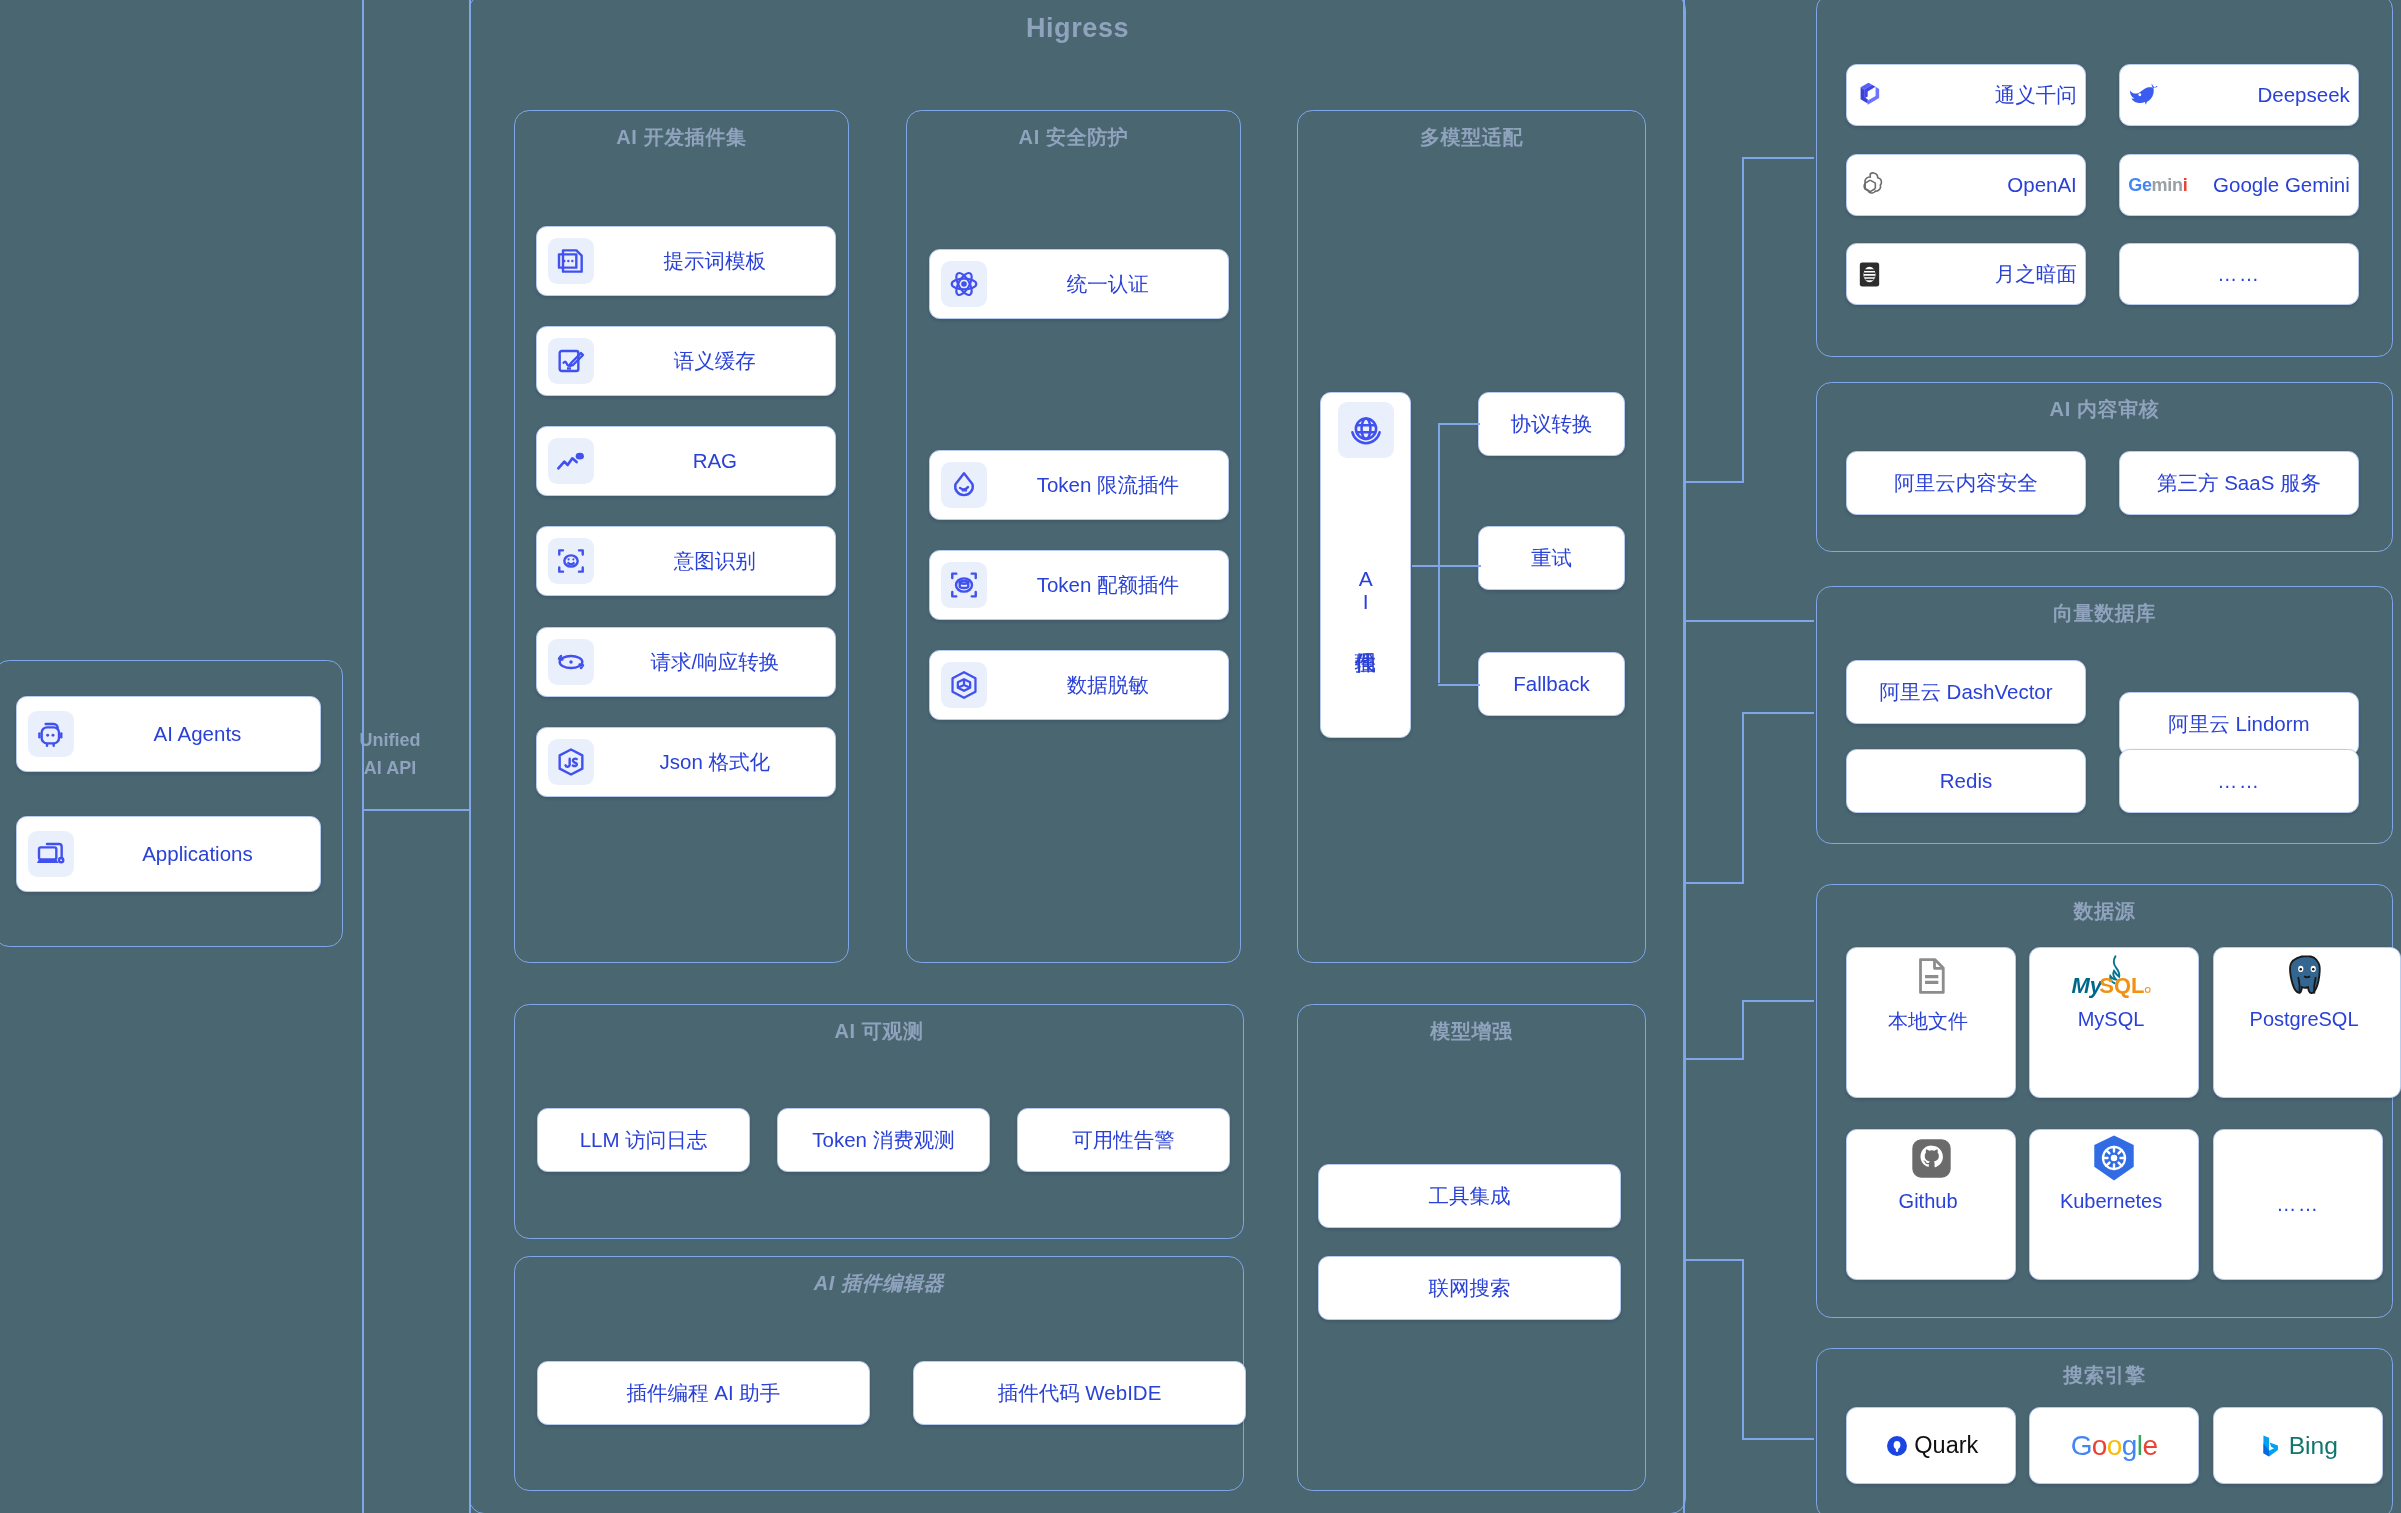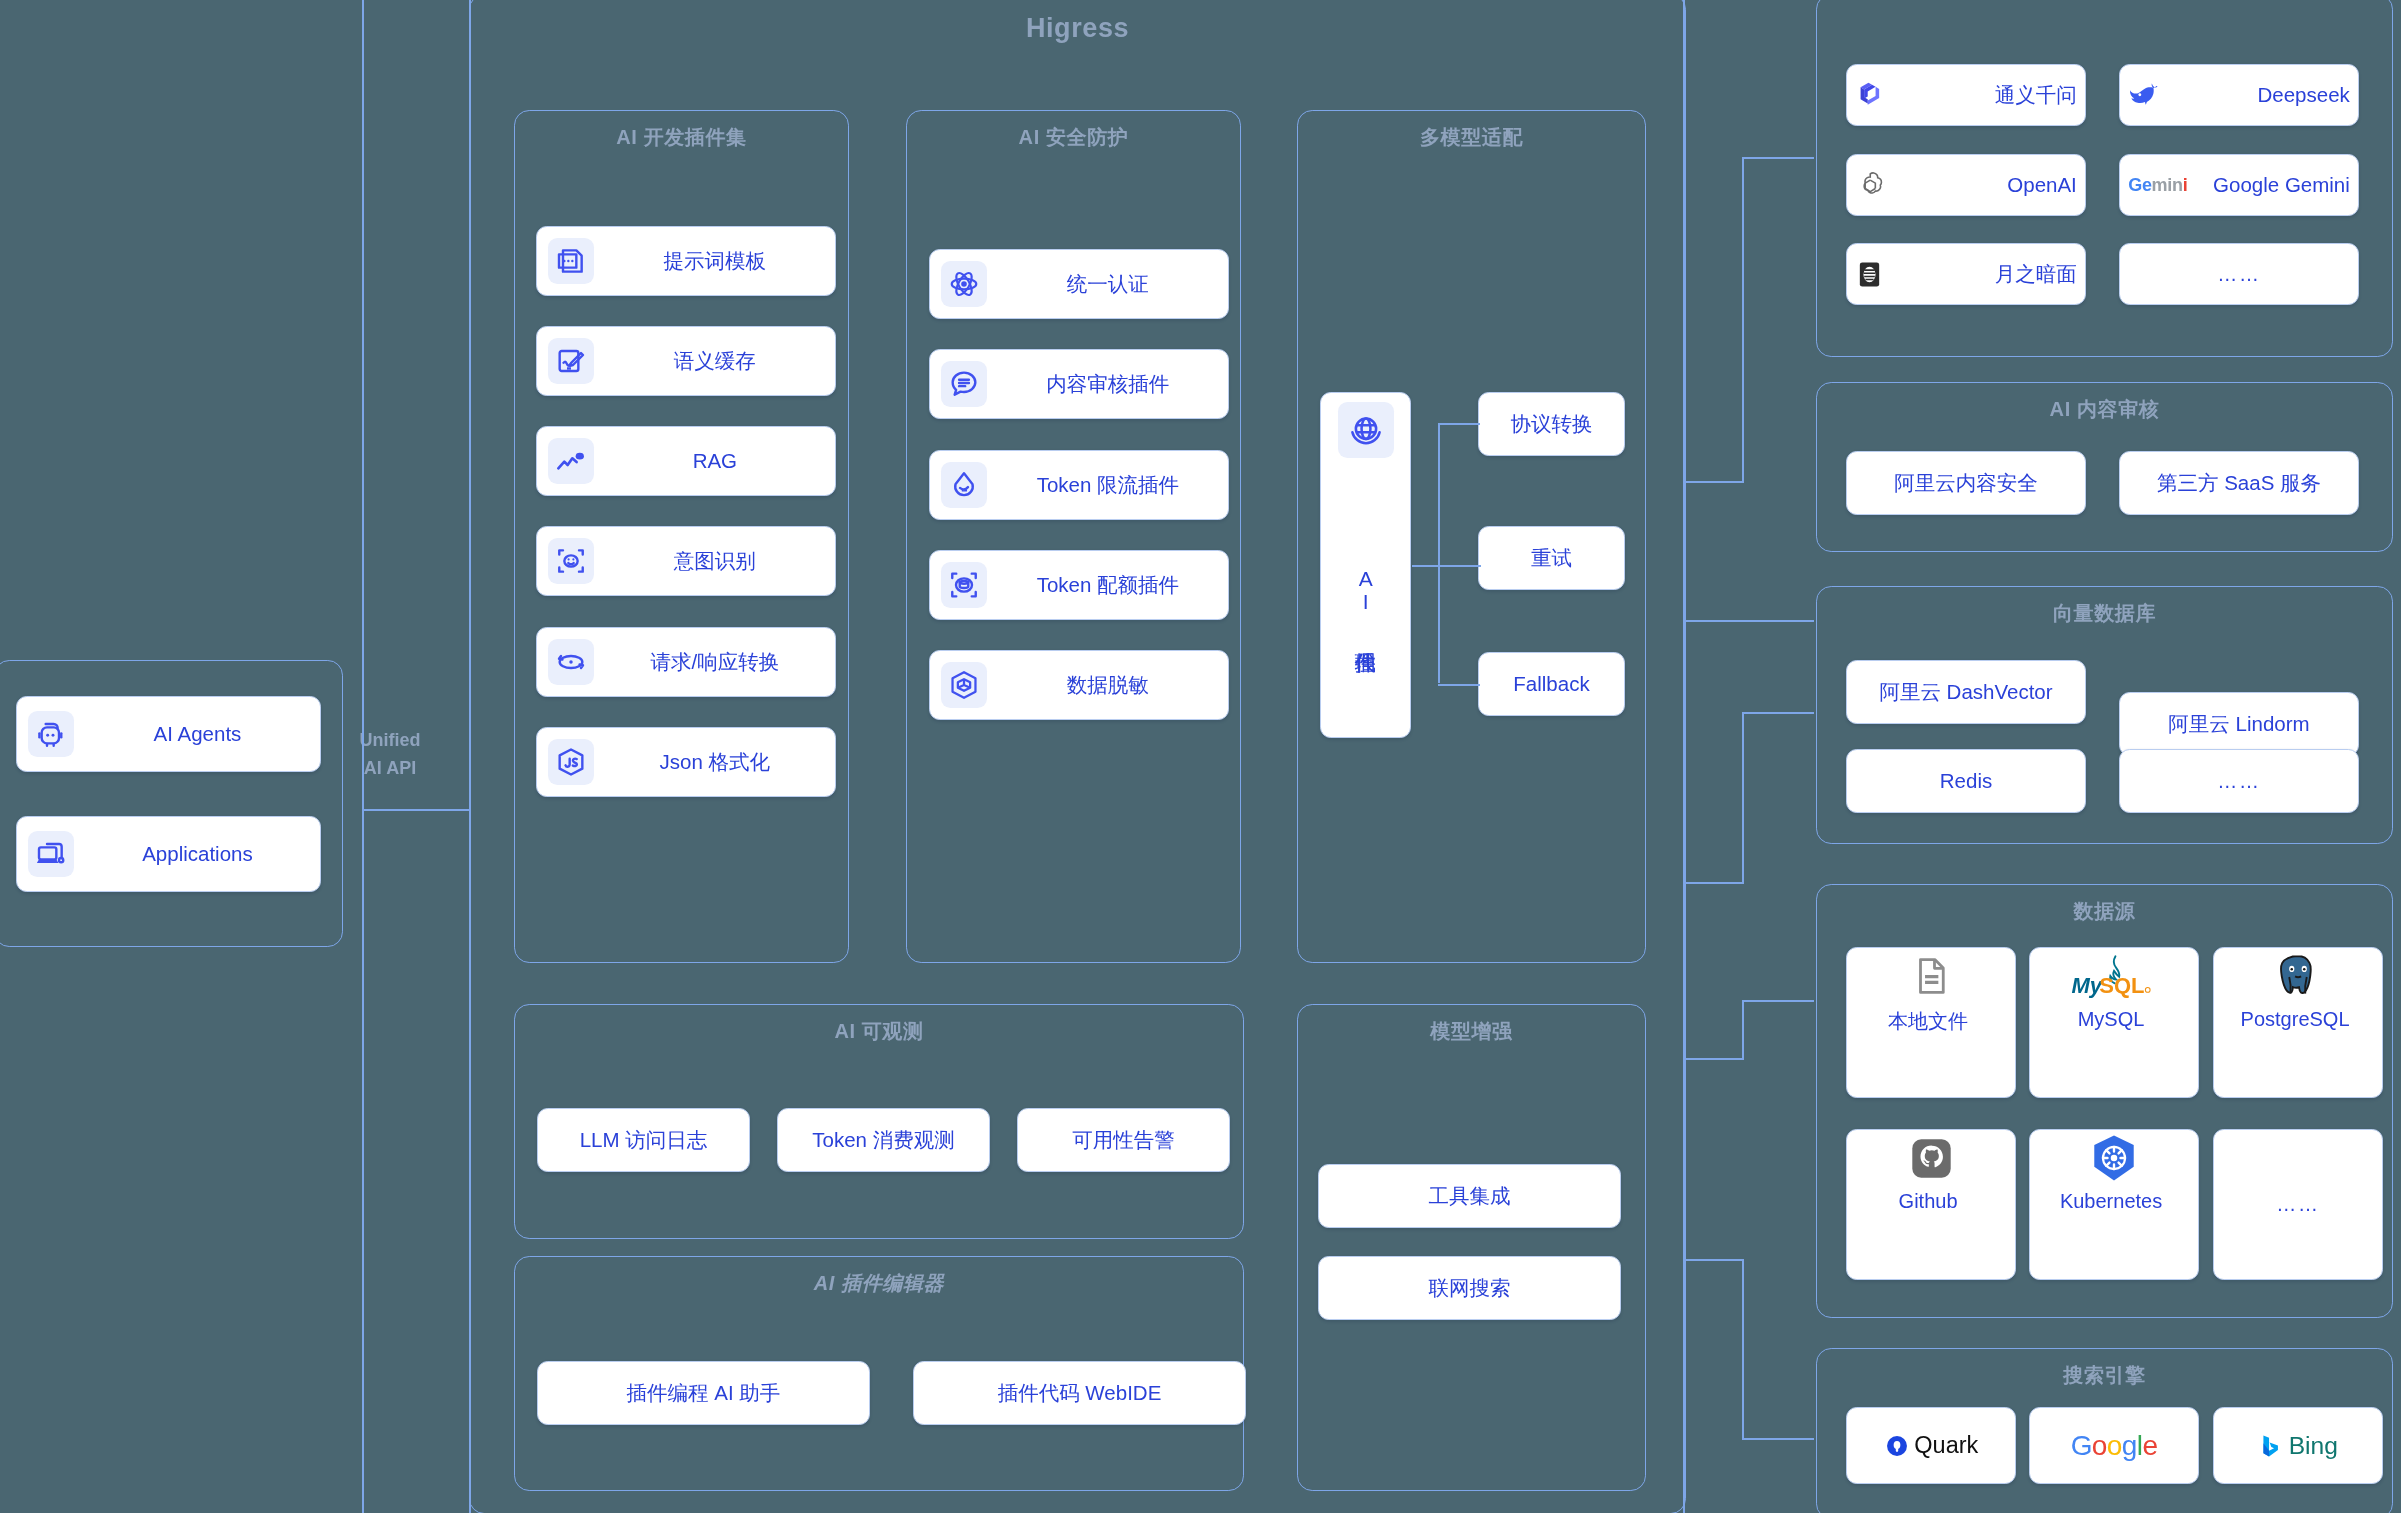--- a/index.html
+++ b/index.html
@@ -171,29 +171,20 @@
     <span class="ic">
       <svg viewBox="0 0 24 24" fill="none" stroke="#4051ef" stroke-width="1.6">
         <circle cx="12" cy="12" r="2.1" fill="#4051ef" stroke="none"></circle>
         <ellipse cx="12" cy="12" rx="9.2" ry="4"></ellipse>
         <ellipse cx="12" cy="12" rx="9.2" ry="4" transform="rotate(60 12 12)"></ellipse>
         <ellipse cx="12" cy="12" rx="9.2" ry="4" transform="rotate(120 12 12)"></ellipse>
       </svg>
     </span>
     <span class="lbl">统一认证</span>
   </div>
-  <div class="chip iconrow" style="left:929px;top:349px;width:300px;height:70px;">
-    <span class="ic">
-      <svg viewBox="0 0 24 24" fill="none" stroke="#4051ef" stroke-width="1.8" stroke-linecap="round" stroke-linejoin="round">
-        <path d="M12 3.5c4.7 0 8.5 3.2 8.5 7.2S16.7 18 12 18c-.9 0-1.8-.1-2.6-.3L5 20l1.1-3.6C4.4 15 3.5 13.2 3.5 10.7 3.5 6.7 7.3 3.5 12 3.5z"></path>
-        <path d="M8.3 8.8h7.4M8.3 11.2h7.4M8.3 13.6h4.6"></path>
-      </svg>
-    </span>
-    <span class="lbl">内容审核插件</span>
-  </div>
   <div class="chip iconrow" style="left:929px;top:450px;width:300px;height:70px;">
     <span class="ic">
       <svg viewBox="0 0 24 24" fill="none" stroke="#4051ef" stroke-width="1.8" stroke-linejoin="round">
         <path d="M12 3.2 5.6 11.4a6.6 6.6 0 1 0 12.8 0z"></path>
         <path d="M9 14.2c1.8 1.5 4.2 1.5 6-.6" stroke-linecap="round"></path>
         <path d="M10.2 15.4c1.4.9 3 .6 4.2-.7l-.2 2.1-3.8.1z" fill="#4051ef" stroke="none"></path>
       </svg>
     </span>
     <span class="lbl">Token 限流插件</span>
   </div>
@@ -400,21 +391,21 @@
     <span class="logobox">
       <svg viewBox="0 0 120 70" width="88" height="52" style="font-size:35px">
         <path d="M62 8c-3 5-3 11 1 16 3 4 5 8 4 12-3-2-5-5-7-8-2 4 0 9 3 12-3 0-6-2-8-5-1 4 2 8 6 10" fill="none" stroke="#00758f" stroke-width="2.6" stroke-linecap="round"></path>
         <text x="2" y="58" font-family="Liberation Sans, sans-serif" font-size="30" font-weight="bold" fill="#00678c" font-style="italic">My</text>
         <text x="40" y="58" font-family="Liberation Sans, sans-serif" font-size="30" font-weight="bold" fill="#f29111">SQL</text>
         <circle cx="106" cy="54" r="3.2" fill="none" stroke="#f29111" stroke-width="1.4"></circle>
       </svg>
     </span>
     <span class="lbl">MySQL</span>
   </div>
-  <div class="chip logo" style="left:2213px;top:947px;width:170px;height:151px;">
+  <div class="chip logo" style="left:2213px;top:947px;width:188px;height:151px;">
     <span class="logobox">
       <svg viewBox="0 0 24 24" width="50" height="50">
         <path d="M12 2.4c-3.6 0-6.6 1.5-7.6 3.4-.9 1.7-.6 4.1-.2 6.3.4 2.3 1.1 5.2 2.4 6.9.8 1 1.8 1.3 2.4.6.4-.5.5-1.4.5-2.3 1 .4 2.1.4 3 .1.1 1 .3 2 .9 2.5.7.6 1.7.2 2.4-.9 1.2-1.9 1.8-4.8 2.1-7.2.3-2.2.5-4.5-.4-6.1C16.5 3.8 14.8 2.4 12 2.4z" fill="#336791" stroke="#1a1a1a" stroke-width=".9"></path>
         <ellipse cx="9" cy="8.6" rx="1.25" ry="1.5" fill="#fff"></ellipse>
           <circle cx="9" cy="8.8" r=".6" fill="#1a1a1a"></circle>
         <ellipse cx="15" cy="8.6" rx="1.25" ry="1.5" fill="#fff"></ellipse>
           <circle cx="15" cy="8.8" r=".6" fill="#1a1a1a"></circle>
         <path d="M7.8 12.5c.8 3.2.8 6 .6 8M16.2 12.5c-.8 3.2-.9 6-.7 8" fill="none" stroke="#1a1a1a" stroke-width=".9"></path>
         <path d="M10.6 12.2c1 .6 1.9.6 2.9 0" fill="none" stroke="#1a1a1a" stroke-width=".9"></path>
       </svg>

